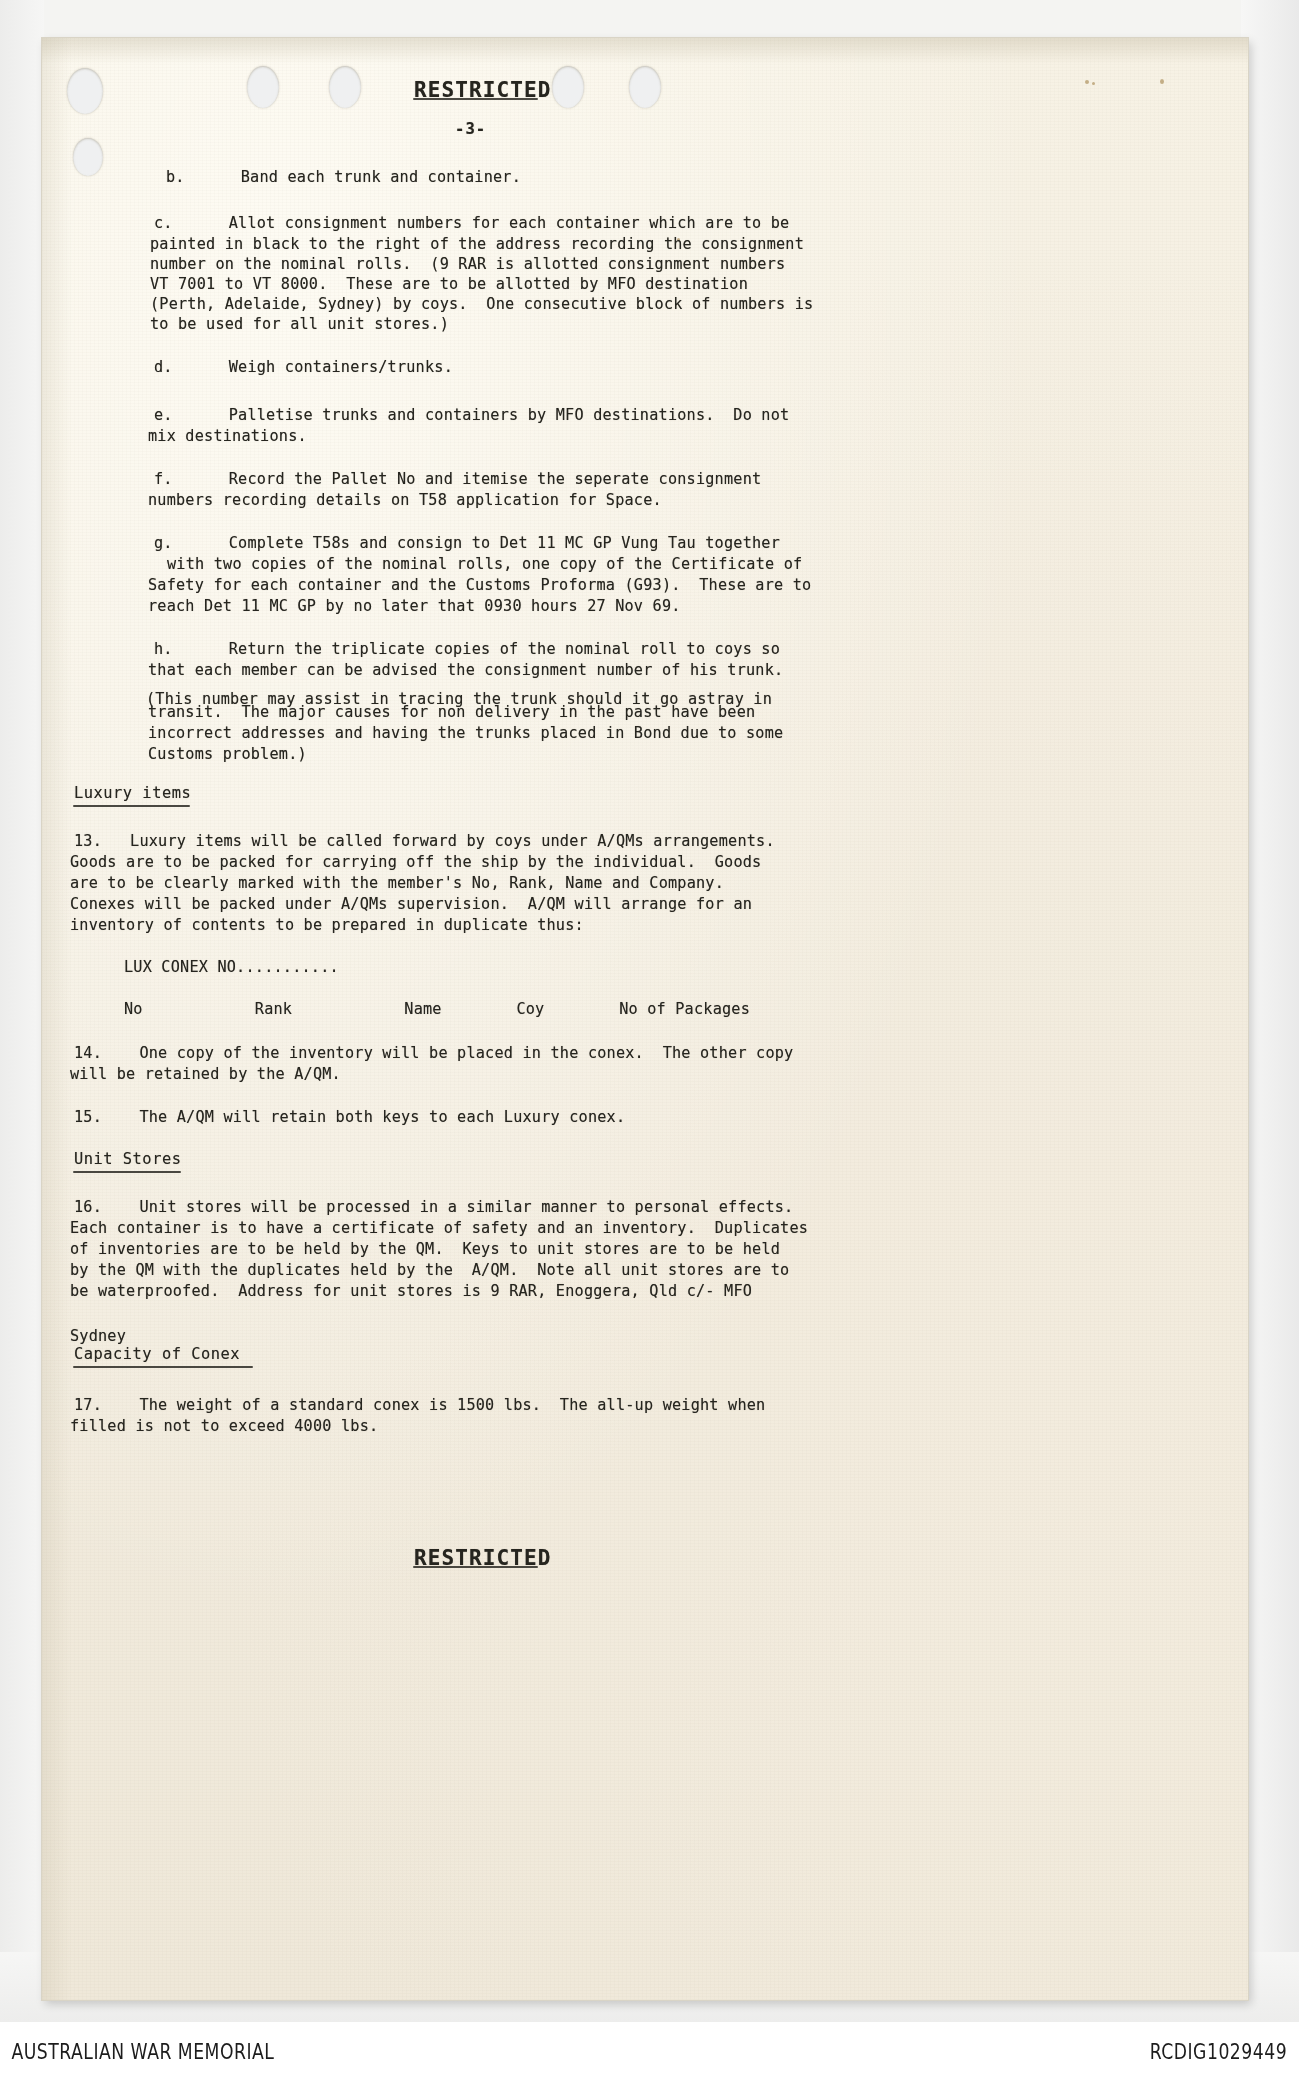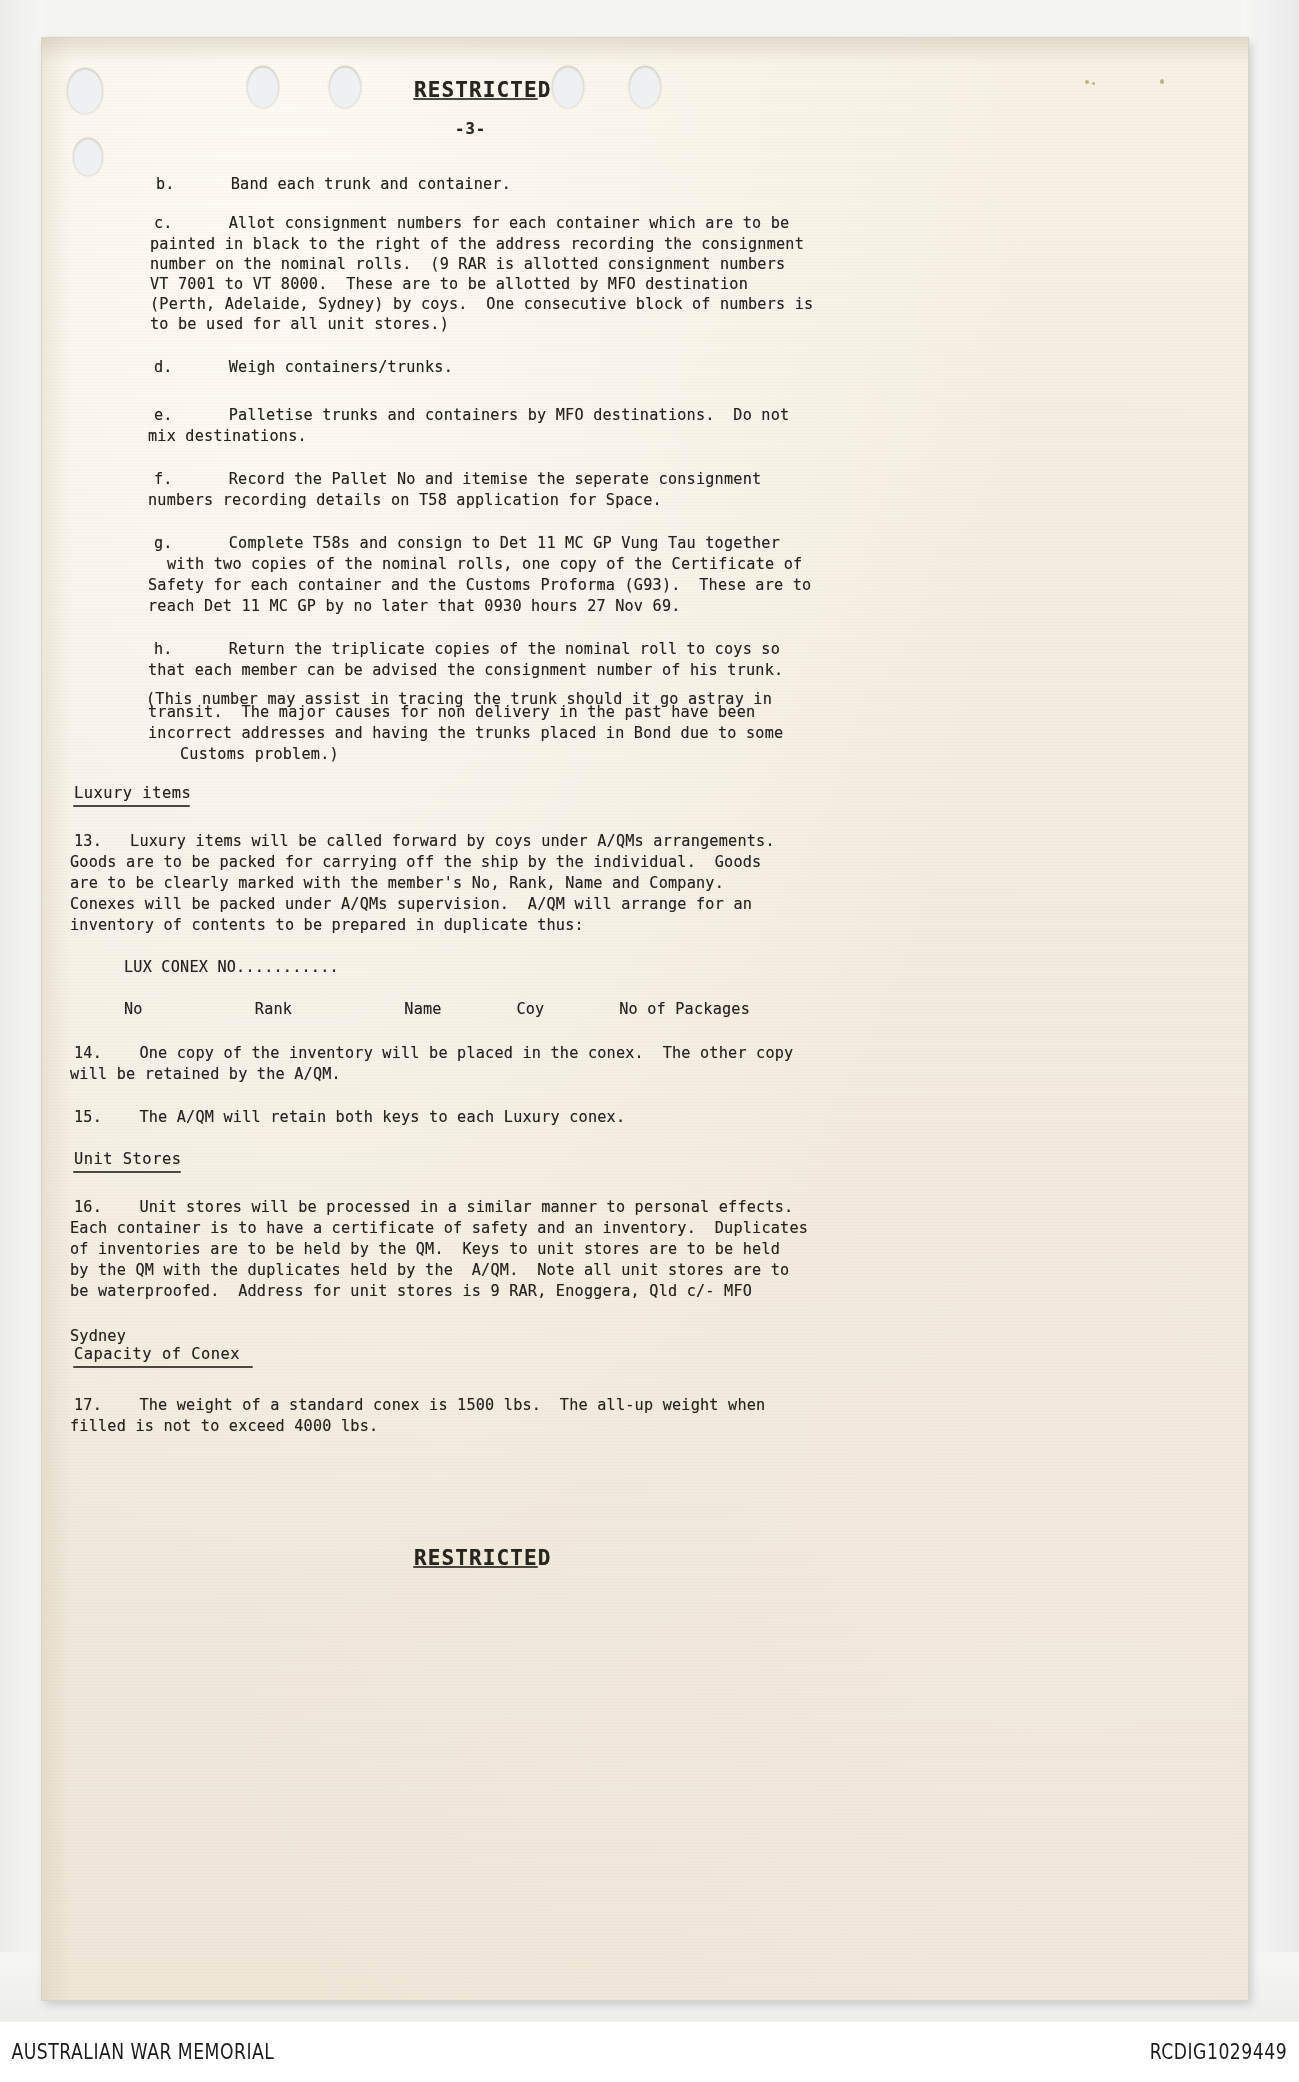--- a/index.html
+++ b/index.html
@@ -128,21 +128,21 @@
     <div class="speck" style="left:545px;top:188px;width:3px;height:3px;"></div>
     <div class="speck" style="left:635px;top:200px;width:3px;height:3px;"></div>
 
     <div id="typescript">
 
       <div class="tline hdr" style="left:372px;top:40px;">RESTRICTED</div>
       <div class="ul" style="left:371px;top:60px;width:125px;"></div>
 
       <div class="tline pageno" style="left:413px;top:82px;">-3-</div>
 
-      <div class="tline" style="left:114px;top:130px;margin-top:7px;">b.      Band each trunk and container.</div>
+      <div class="tline" style="left:124px;top:130px;">b.      Band each trunk and container.</div>
 
       <div class="tline" style="left:112px;top:176px;">c.      Allot consignment numbers for each container which are to be</div>
       <div class="tline" style="left:108px;top:197px;">painted in black to the right of the address recording the consignment</div>
       <div class="tline" style="left:108px;top:217px;">number on the nominal rolls.  (9 RAR is allotted consignment numbers</div>
       <div class="tline" style="left:108px;top:237px;">VT 7001 to VT 8000.  These are to be allotted by MFO destination</div>
       <div class="tline" style="left:108px;top:257px;">(Perth, Adelaide, Sydney) by coys.  One consecutive block of numbers is</div>
       <div class="tline" style="left:108px;top:277px;">to be used for all unit stores.)</div>
 
       <div class="tline" style="left:112px;top:320px;">d.      Weigh containers/trunks.</div>
 
@@ -155,21 +155,21 @@
       <div class="tline" style="left:112px;top:496px;">g.      Complete T58s and consign to Det 11 MC GP Vung Tau together</div>
       <div class="tline" style="left:106px;top:517px;margin-left:19px;">with two copies of the nominal rolls, one copy of the Certificate of</div>
       <div class="tline" style="left:106px;top:538px;">Safety for each container and the Customs Proforma (G93).  These are to</div>
       <div class="tline" style="left:106px;top:559px;">reach Det 11 MC GP by no later that 0930 hours 27 Nov 69.</div>
 
       <div class="tline" style="left:112px;top:602px;">h.      Return the triplicate copies of the nominal roll to coys so</div>
       <div class="tline" style="left:106px;top:623px;">that each member can be advised the consignment number of his trunk.</div>
       <div class="tline" style="left:104px;top:644px;margin-top:8px;">(This number may assist in tracing the trunk should it go astray in</div>
       <div class="tline" style="left:106px;top:665px;">transit.  The major causes for non delivery in the past have been</div>
       <div class="tline" style="left:106px;top:686px;text-align:right;">incorrect addresses and having the trunks placed in Bond due to some</div>
-      <div class="tline" style="left:106px;top:707px;margin-left:32px;">Customs problem.)</div>
+      <div class="tline" style="left:106px;top:707px;">Customs problem.)</div>
 
       <div class="tline sec-head" style="left:32px;top:746px;">Luxury items</div>
       <div class="ul" style="left:31px;top:767px;width:117px;"></div>
 
       <div class="tline" style="left:32px;top:794px;">13.   Luxury items will be called forward by coys under A/QMs arrangements.</div>
       <div class="tline" style="left:28px;top:815px;">Goods are to be packed for carrying off the ship by the individual.  Goods</div>
       <div class="tline" style="left:28px;top:836px;">are to be clearly marked with the member's No, Rank, Name and Company.</div>
       <div class="tline" style="left:28px;top:857px;">Conexes will be packed under A/QMs supervision.  A/QM will arrange for an</div>
       <div class="tline" style="left:28px;top:878px;">inventory of contents to be prepared in duplicate thus:</div>
 

